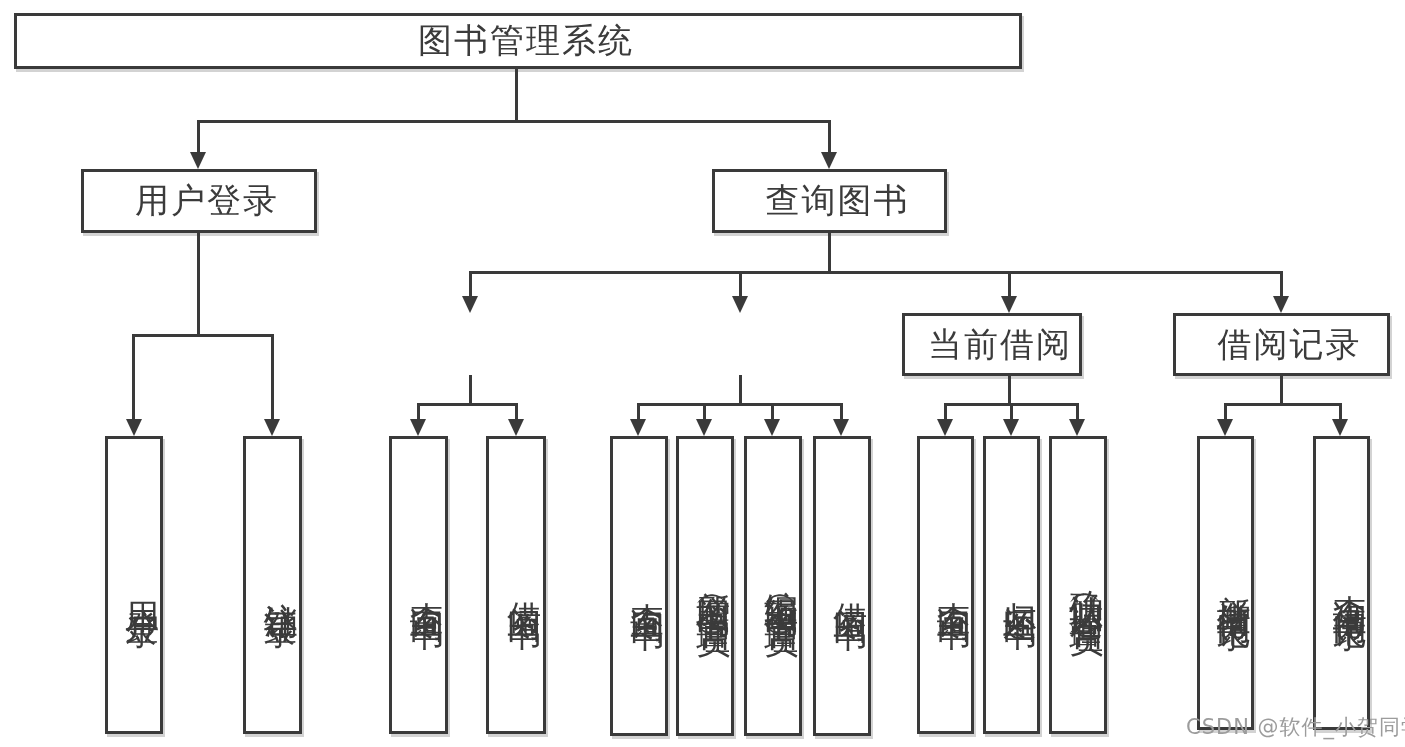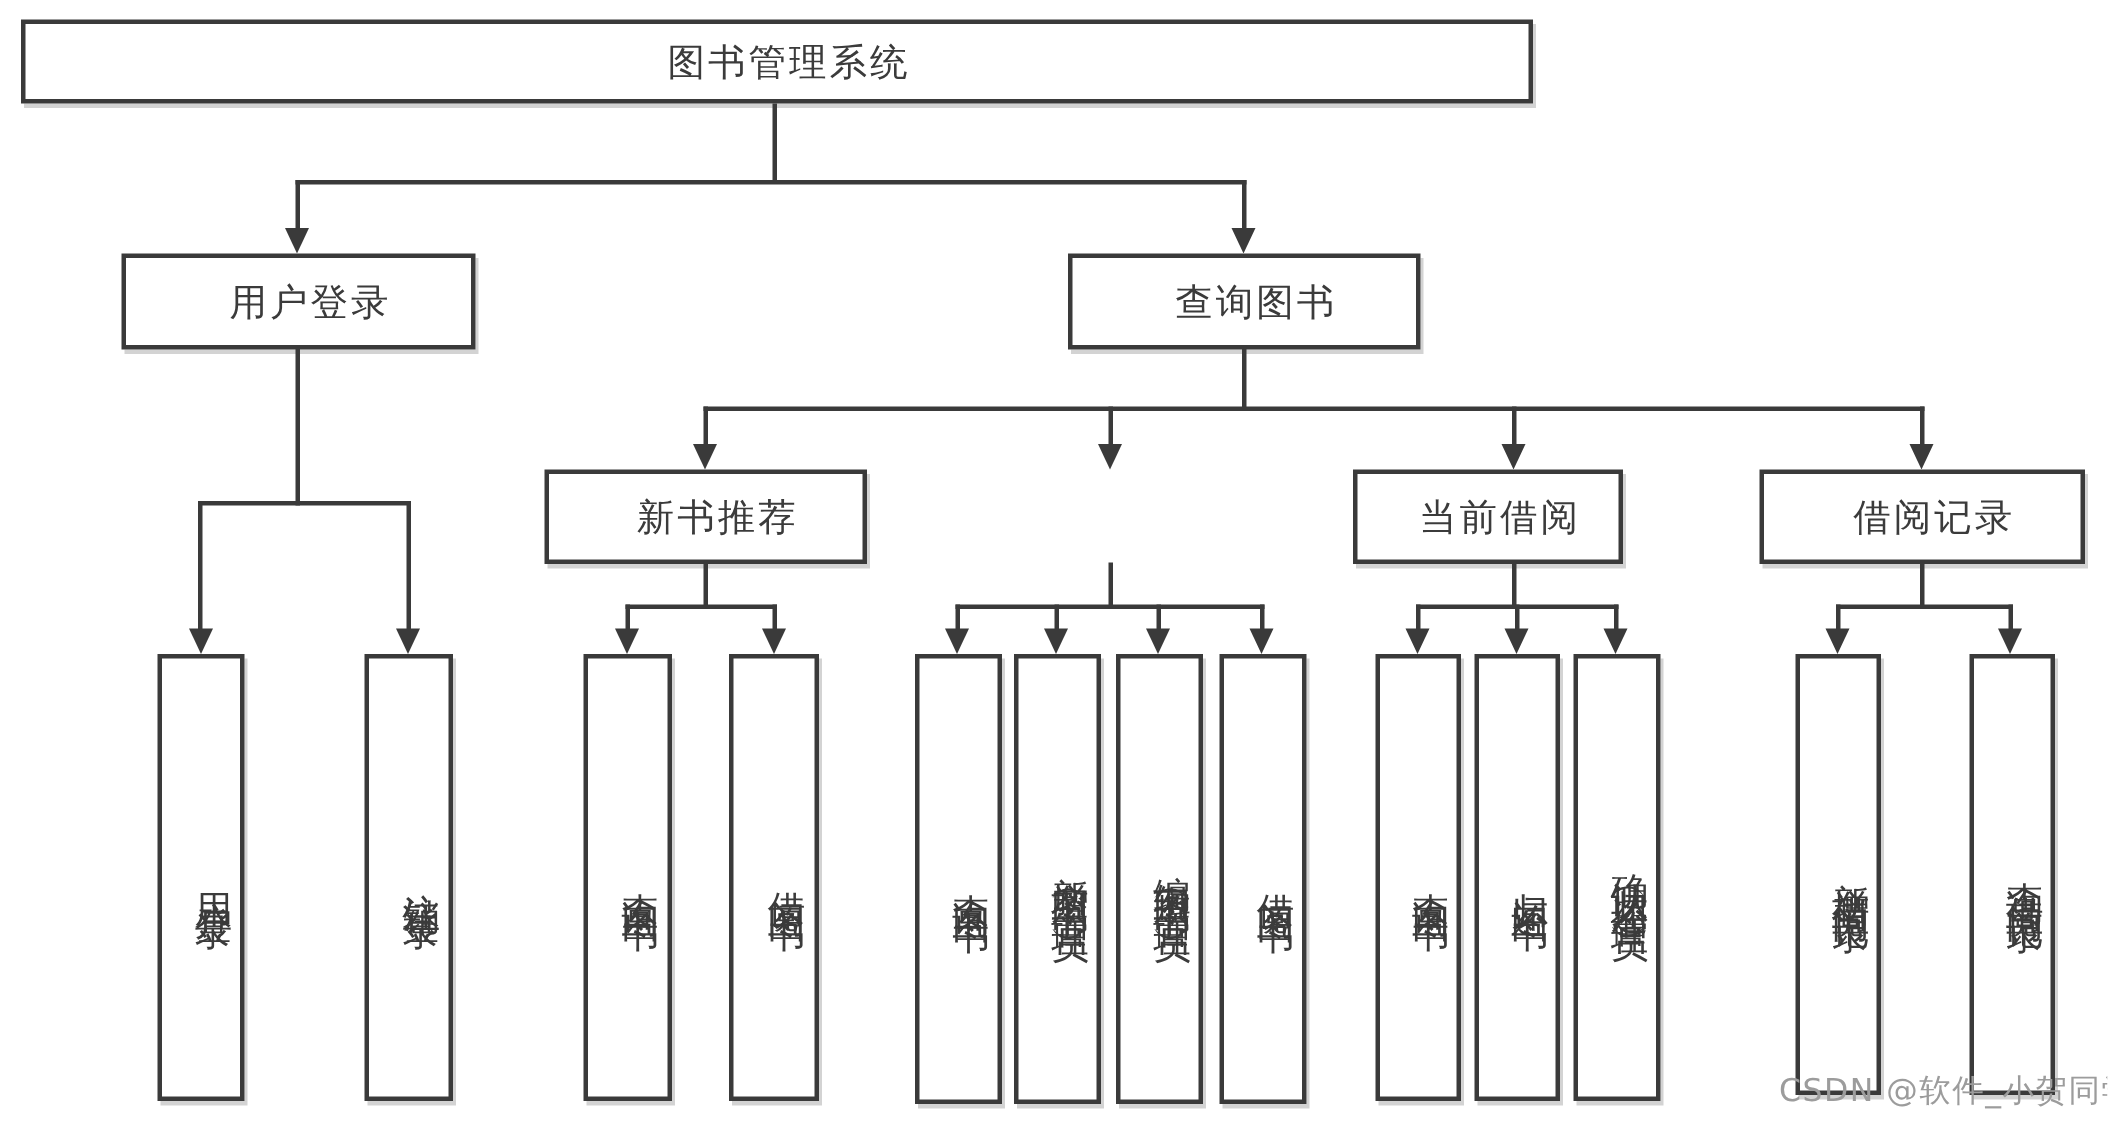--- a/index.html
+++ b/index.html
@@ -5,21 +5,21 @@
   html,body{margin:0;padding:0;background:#ffffff;}
   .canvas{
     position:relative;width:1405px;height:747px;background:#ffffff;overflow:hidden;
     font-family:"DejaVu Sans","Liberation Sans",sans-serif;
   }
   .node{
     position:absolute;box-sizing:border-box;background:#ffffff;
     border:3px solid #3a3a3a;
     box-shadow:2px 3px 0 rgba(130,130,130,0.35);
     display:flex;align-items:center;justify-content:center;
-    color:#3b3b3b;font-size:25px;letter-spacing:2px;white-space:nowrap;padding-left:16px;
+    color:#3b3b3b;font-size:34px;letter-spacing:2px;white-space:nowrap;padding-left:16px;
   }
   .node .lbl{display:block;}
   .vnode .lbl{
     writing-mode:vertical-rl;text-orientation:mixed;
     letter-spacing:5px;white-space:normal;line-height:1.1;
   }
   .vline{position:absolute;width:3px;background:#3a3a3a;}
   .hline{position:absolute;height:3px;background:#3a3a3a;}
   .arrow{
     position:absolute;width:0;height:0;
@@ -65,23 +65,20 @@
   <div class="hline" style="left:469px;top:271px;width:814px"></div>
   <div class="vline" style="left:469px;top:271px;height:27px"></div>
   <div class="arrow" style="left:462px;top:296px"></div>
   <div class="vline" style="left:739px;top:271px;height:27px"></div>
   <div class="arrow" style="left:732px;top:296px"></div>
   <div class="vline" style="left:1008px;top:271px;height:27px"></div>
   <div class="arrow" style="left:1001px;top:296px"></div>
   <div class="vline" style="left:1280px;top:271px;height:27px"></div>
   <div class="arrow" style="left:1273px;top:296px"></div>
 
-  <div class="node" style="left:363px;top:313px;width:215px;height:63px">
-    <span class="lbl">新书推荐</span>
-  </div>
   <div class="node" style="left:902px;top:313px;width:180px;height:63px">
     <span class="lbl">当前借阅</span>
   </div>
   <div class="node" style="left:1173px;top:313px;width:217px;height:63px">
     <span class="lbl">借阅记录</span>
   </div>
 
   <div class="vline" style="left:469px;top:375px;height:31px"></div>
   <div class="hline" style="left:417px;top:403px;width:101px"></div>
   <div class="vline" style="left:417px;top:403px;height:18px"></div>

